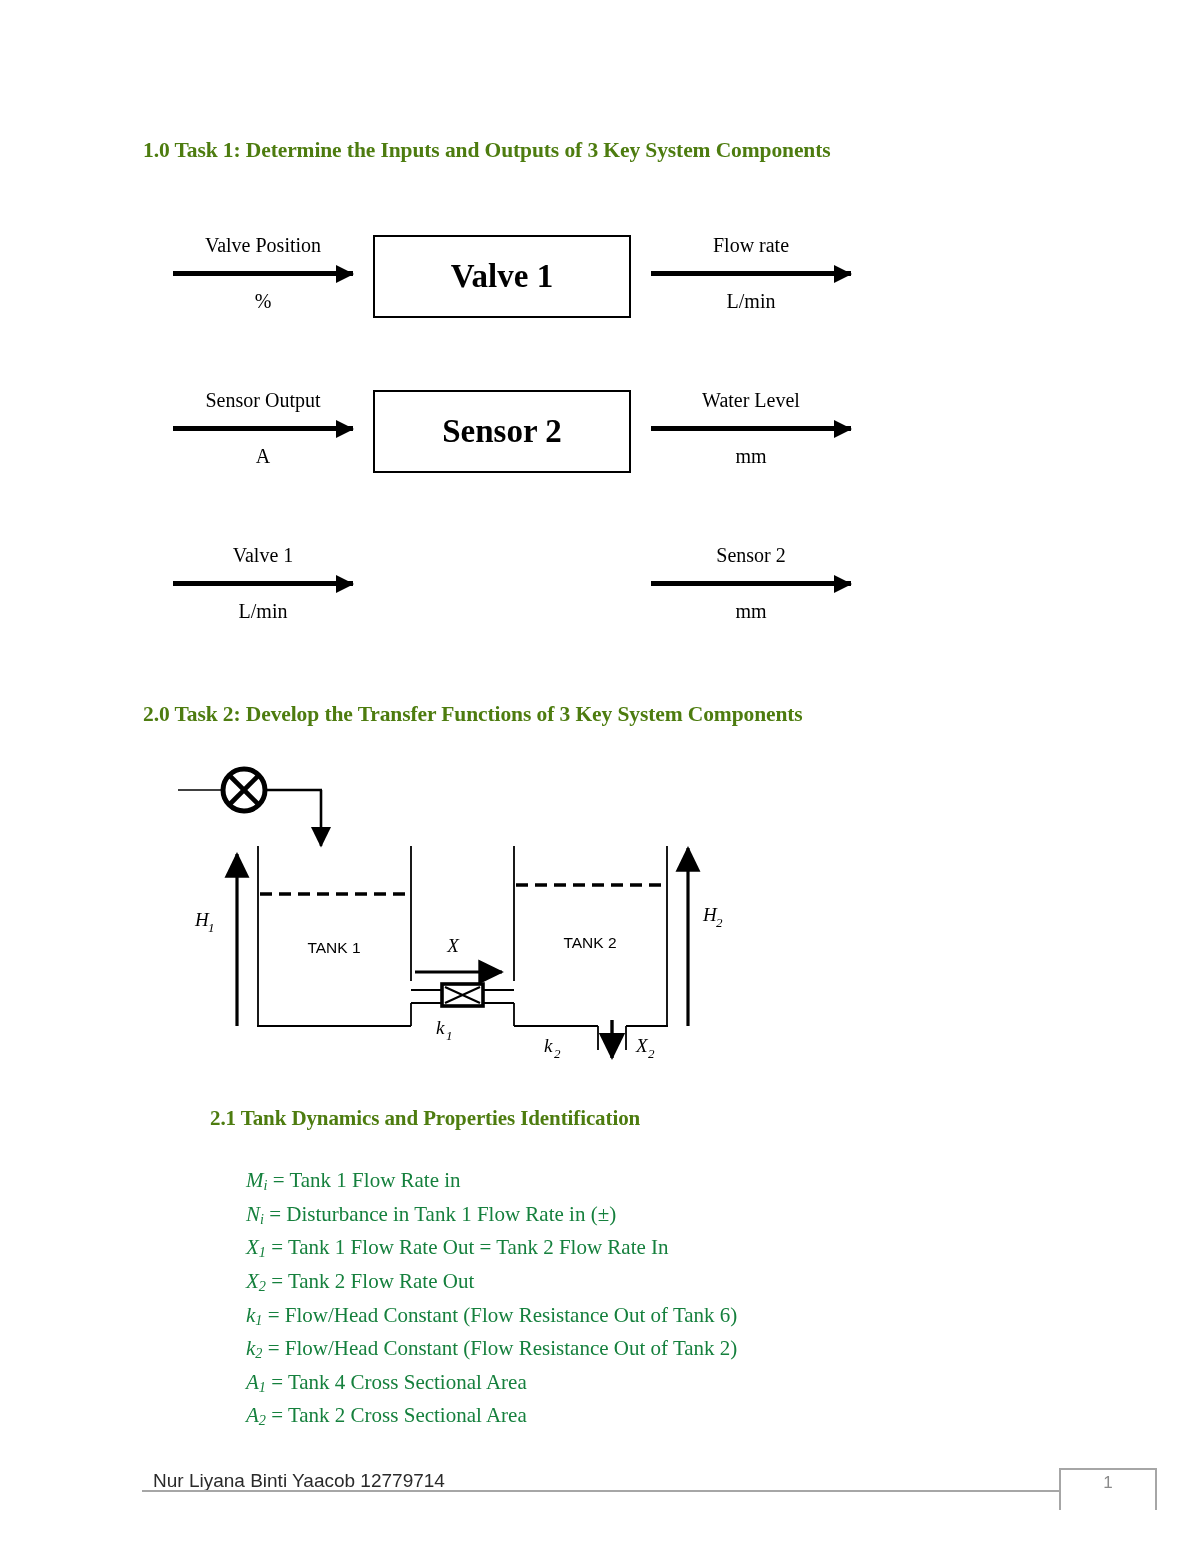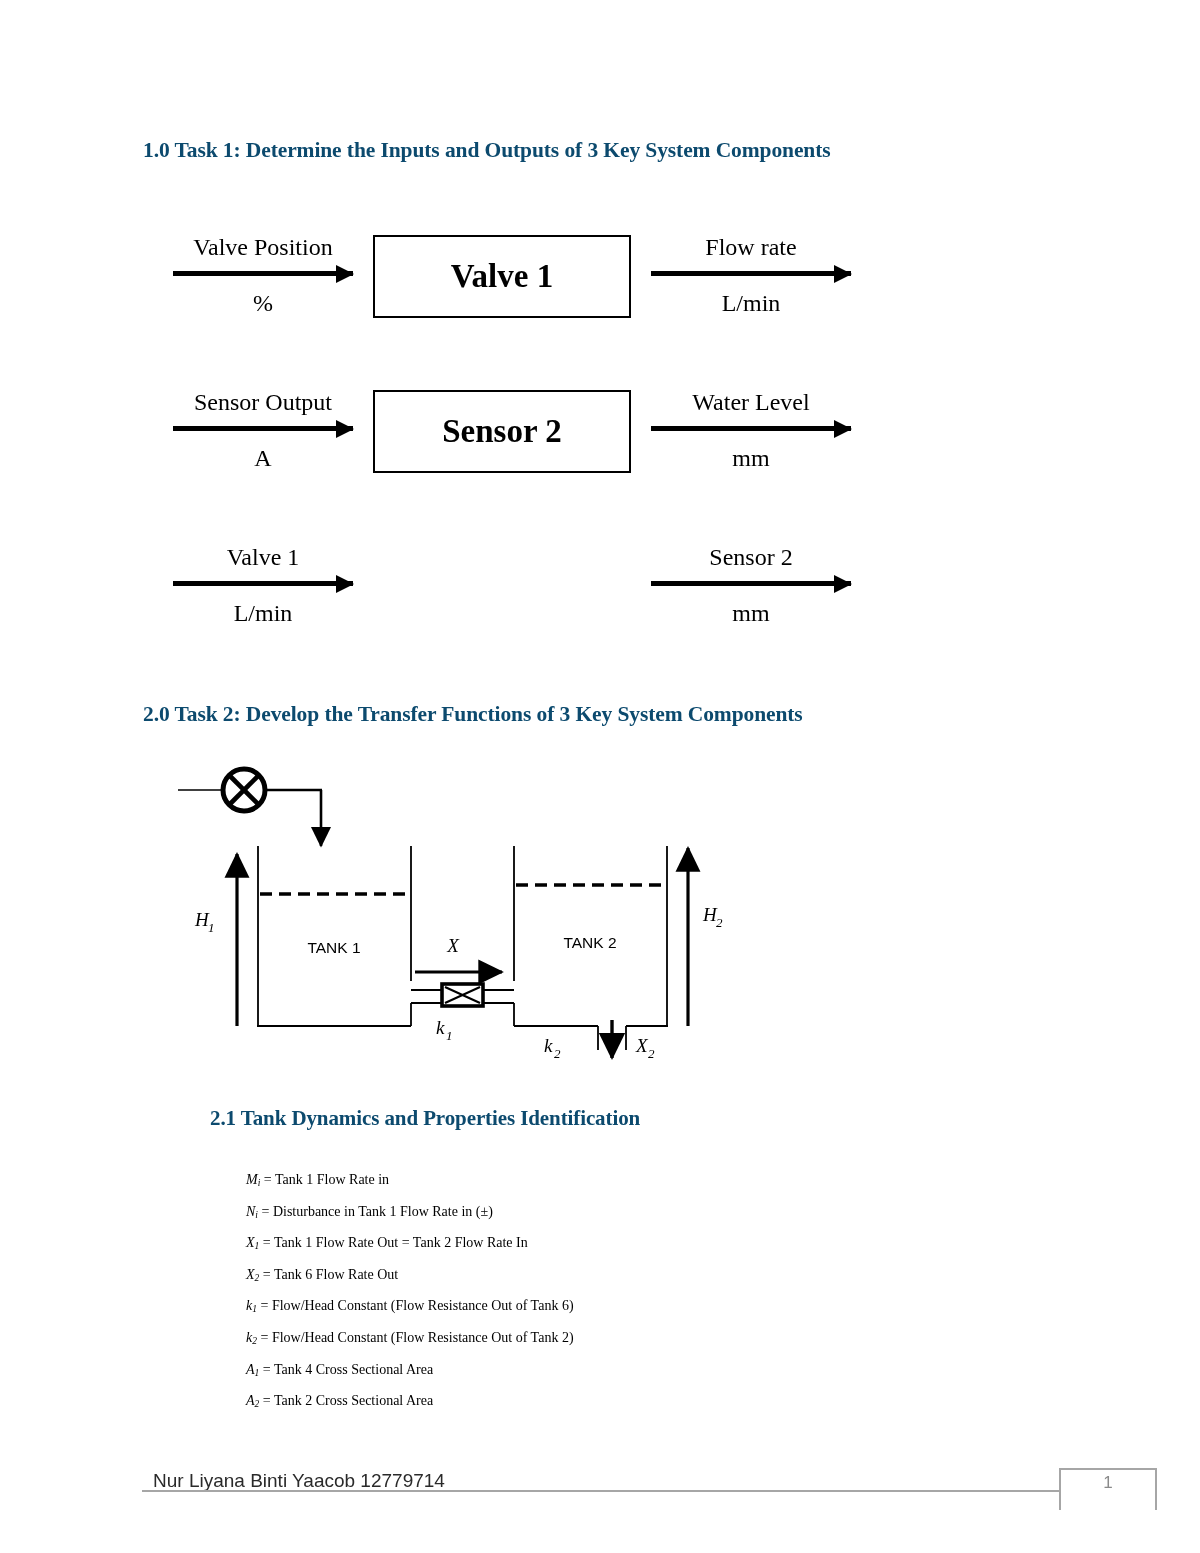--- a/index.html
+++ b/index.html
@@ -23,21 +23,21 @@
   }
 
   
   .heading {
     position: absolute;
     font-family: "Liberation Serif", serif;
     font-weight: bold;
     font-size: 21.5px;
     letter-spacing: -0.1px;
     white-space: nowrap;
-    color: #0c4a6e;
+    color: #4d7c0f;
     text-align: right;
   }
   #heading-task1 { left: 143px; top: 138px; }
   #heading-task2 { left: 143px; top: 702px; }
   #heading-task21 { left: 210px; top: 1106px; font-size: 21px; }
 
   
   .bd-row {
     position: absolute;
     left: 143px;
@@ -75,21 +75,21 @@
     width: 180px;
   }
   .arrow-wrap.in  { left: 30px; }
   .arrow-wrap.out { left: 508px; width: 200px; }
 
   .arrow-label-top, .arrow-label-bot {
     position: absolute;
     width: 100%;
     text-align: center;
     font-family: "Liberation Serif", serif;
-    font-size: 24px;
+    font-size: 20px;
     white-space: nowrap;
   }
   .arrow-label-top { top: 6px; }
   .arrow-label-bot { top: 62px; }
 
   .arrow-line {
     position: absolute;
     top: 43px;
     left: 0;
     width: 100%;
@@ -141,24 +141,24 @@
 
   
   #definitions {
     position: absolute;
     left: 246px;
     top: 1166px;
     width: 720px;
   }
   .def-line {
     font-family: "Liberation Serif", serif;
-    font-size: 14px;
+    font-size: 21px;
     line-height: 28.5px;
     white-space: nowrap;
-    color: #000000;
+    color: #15803d;
   }
   .def-sym {
     font-style: italic;
   }
   .def-sym sub {
     font-style: italic;
     font-size: 0.68em;
     vertical-align: -0.22em;
   }
 
@@ -338,21 +338,21 @@
     <div class="def-line">
       <span class="def-sym"><span>N</span><sub>i</sub></span>
       <span>= Disturbance in Tank 1 Flow Rate in (±)</span>
     </div>
     <div class="def-line">
       <span class="def-sym"><span>X</span><sub>1</sub></span>
       <span>= Tank 1 Flow Rate Out = Tank 2 Flow Rate In</span>
     </div>
     <div class="def-line">
       <span class="def-sym"><span>X</span><sub>2</sub></span>
-      <span>= Tank 6 Flow Rate Out</span>
+      <span>= Tank 2 Flow Rate Out</span>
     </div>
     <div class="def-line">
       <span class="def-sym"><span>k</span><sub>1</sub></span>
       <span>= Flow/Head Constant (Flow Resistance Out of Tank 6)</span>
     </div>
     <div class="def-line">
       <span class="def-sym"><span>k</span><sub>2</sub></span>
       <span>= Flow/Head Constant (Flow Resistance Out of Tank 2)</span>
     </div>
     <div class="def-line">

